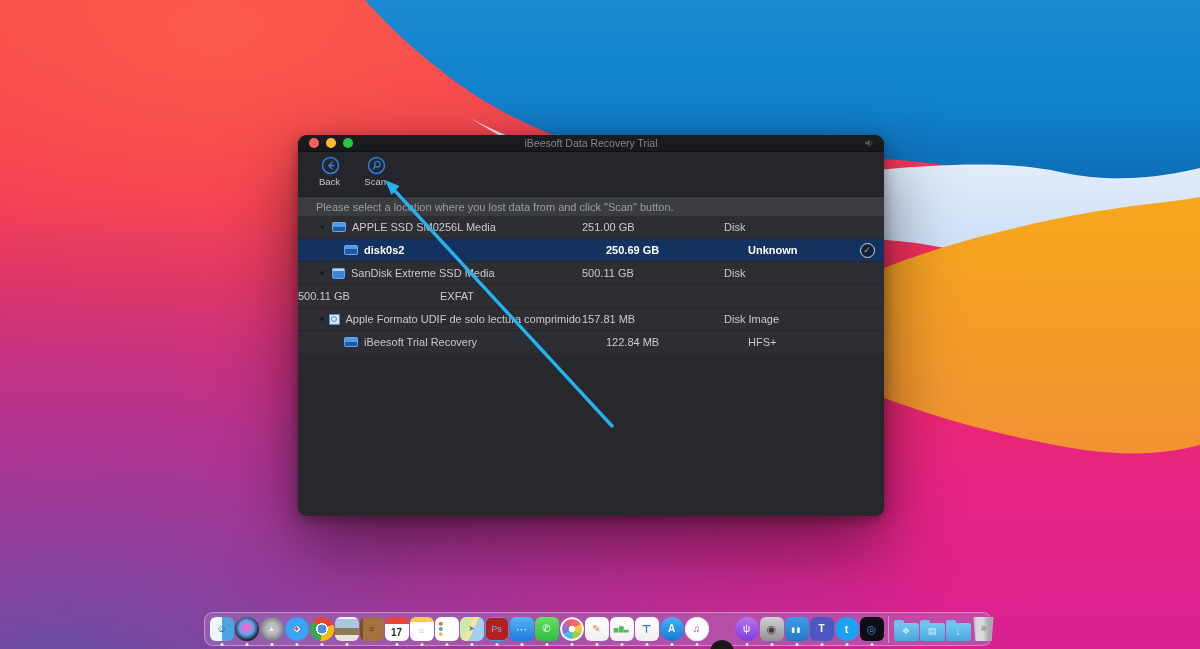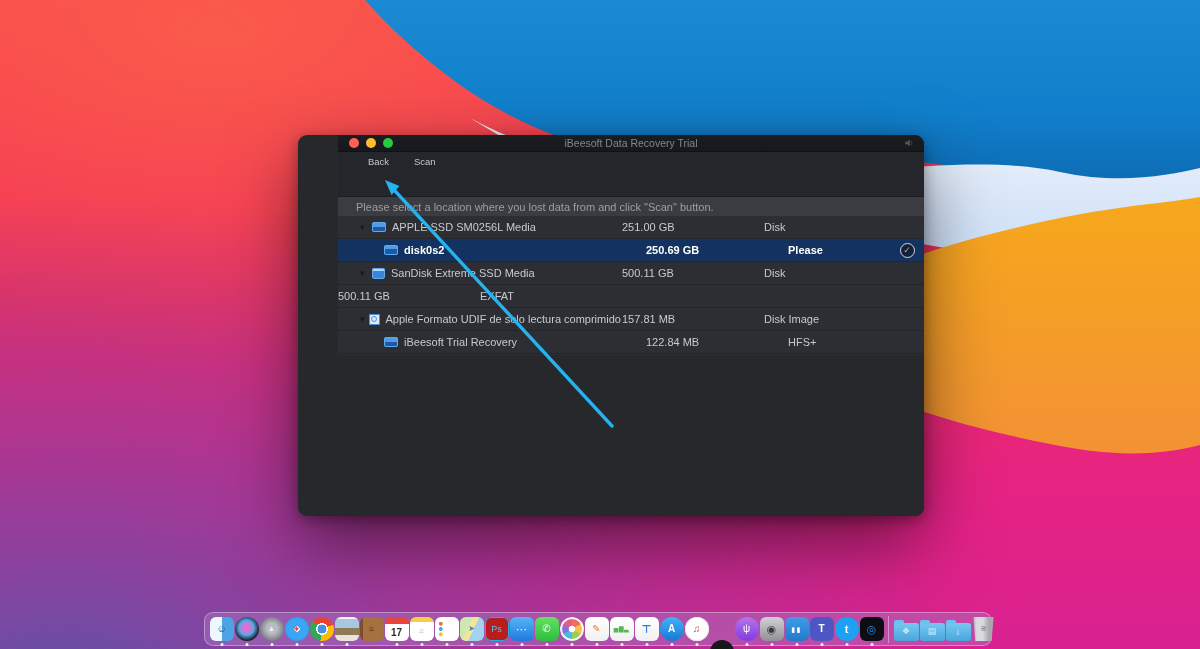--- a/index.html
+++ b/index.html
@@ -9,42 +9,42 @@
     -webkit-font-smoothing:antialiased;
   }
   
   .wallpaper{position:absolute;inset:0;z-index:0;}
   
   .window{
     position:absolute;left:298px;top:135px;width:586px;height:381px;
     border-radius:9px;overflow:hidden;z-index:2;
     background:#26282c;
     box-shadow:0 28px 70px rgba(0,0,0,.5), 0 4px 14px rgba(0,0,0,.35);
-    font-size:11px;color:#c8cacd;padding-left:40px;
+    font-size:11px;color:#c8cacd;
   }
   .titlebar{
     height:16px;background:linear-gradient(180deg,#1b1d21,#17181c);
     display:flex;align-items:center;position:relative;
     border-bottom:1px solid #101114;
   }
   .traffic{display:flex;gap:7px;margin-left:11px;}
   .light{width:10px;height:10px;border-radius:50%;}
   .light.red{background:#ff5f57;}
   .light.yellow{background:#febc2e;}
   .light.green{background:#28c840;}
   .win-title{
     position:absolute;left:0;right:0;text-align:center;
     font-size:10.5px;color:#84878c;pointer-events:none;
   }
   .titlebar-right{position:absolute;right:9px;top:2px;opacity:.75;}
   .toolbar{
     height:40px;background:#24262b;display:flex;align-items:flex-start;
     padding:4px 0 0 12px;gap:16px;border-bottom:1px solid #1c1e22;
   }
-  .tool-btn{display:flex;flex-direction:row;align-items:flex-start;gap:18px;width:30px;cursor:default;}
+  .tool-btn{display:flex;flex-direction:column;align-items:flex-end;gap:1px;width:30px;cursor:default;}
   .tool-btn .lbl{font-size:9.5px;color:#c3c6c9;}
   .instruction{
     height:19px;background:#3a3c41;display:flex;align-items:center;
     padding-left:18px;font-size:11px;color:#9b9ea3;
   }
   
   .rows{background:#26282c;}
   .row{
     display:flex;align-items:center;height:22px;background:#2c2e33;
     border-bottom:1px solid #232529;
@@ -225,21 +225,21 @@
       <div class="c-type">Disk</div>
       <div class="c-check"></div>
     </div>
 
     <div class="row child selected">
       <div class="c-name">
         <span class="dicon drive"></span>
         <span class="rname">disk0s2</span>
       </div>
       <div class="c-size">250.69 GB</div>
-      <div class="c-type">Please</div>
+      <div class="c-type">Unknown</div>
       <div class="c-check">
         <span class="checkmark">✓</span>
       </div>
     </div>
 
     <div class="row parent">
       <div class="c-name">
         <span class="disclosure">▾</span>
         <span class="dicon usb"></span>
         <span class="rname">SanDisk Extreme SSD Media</span>

